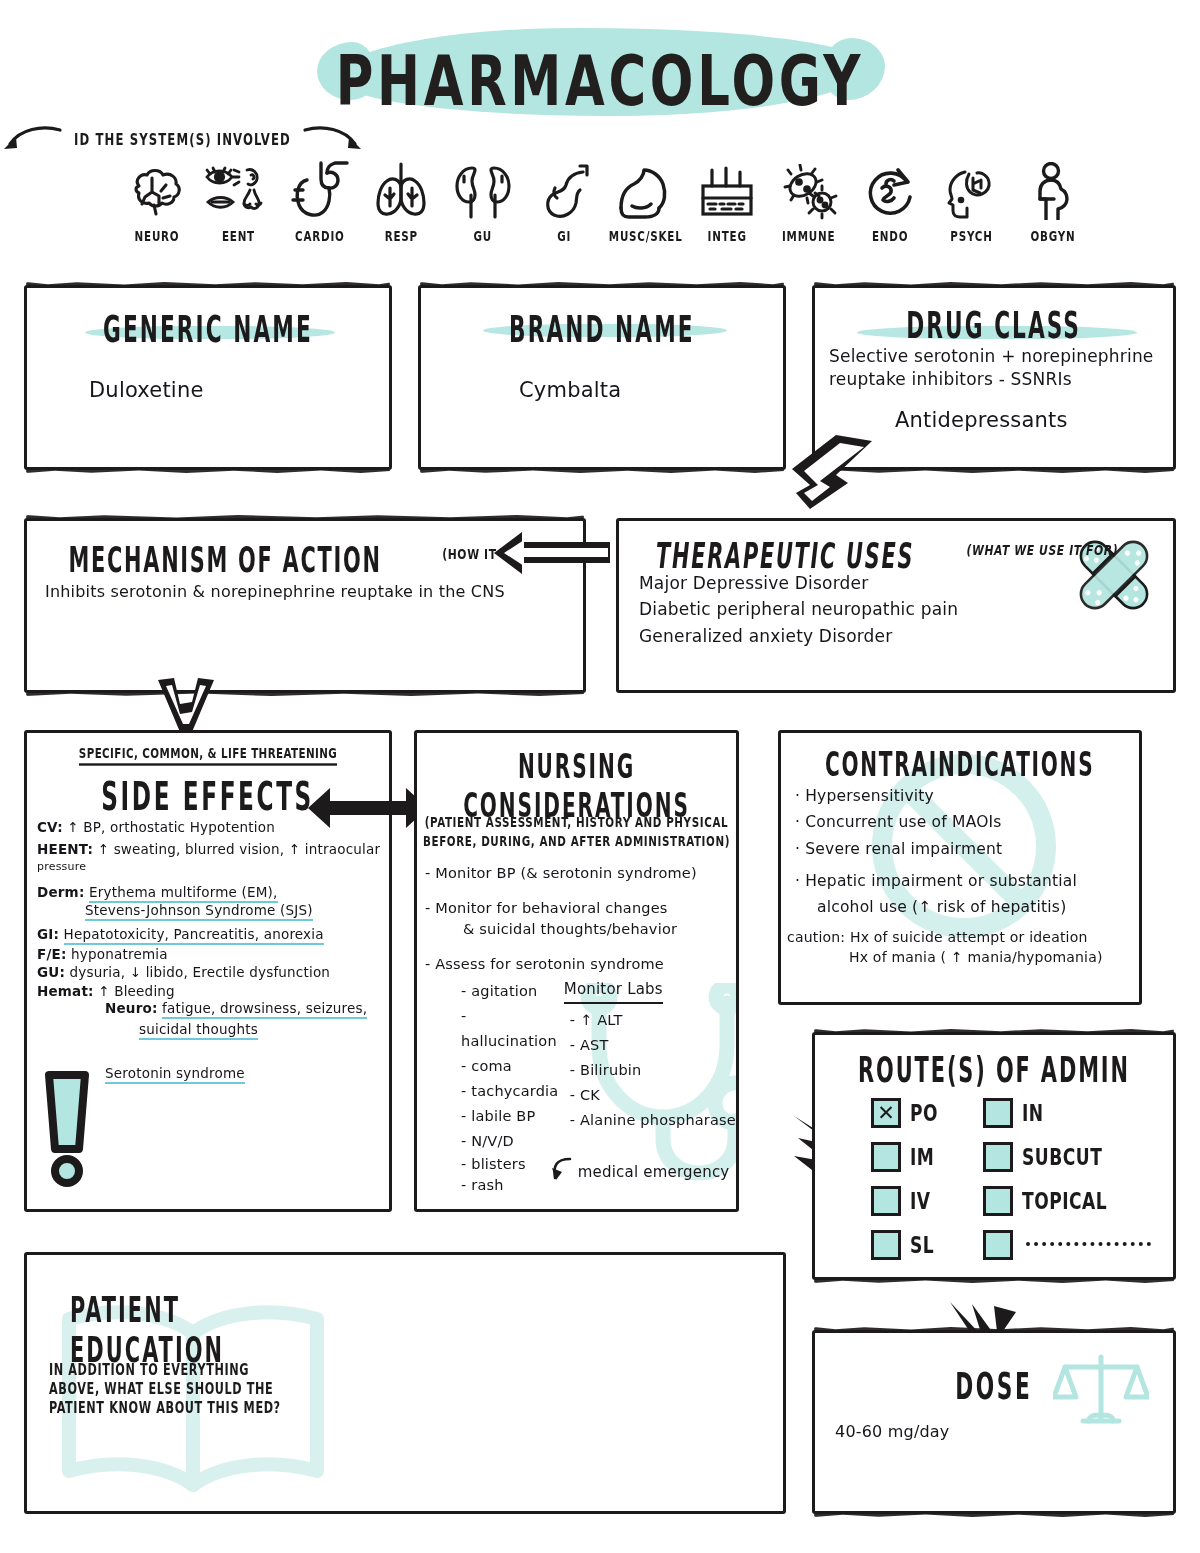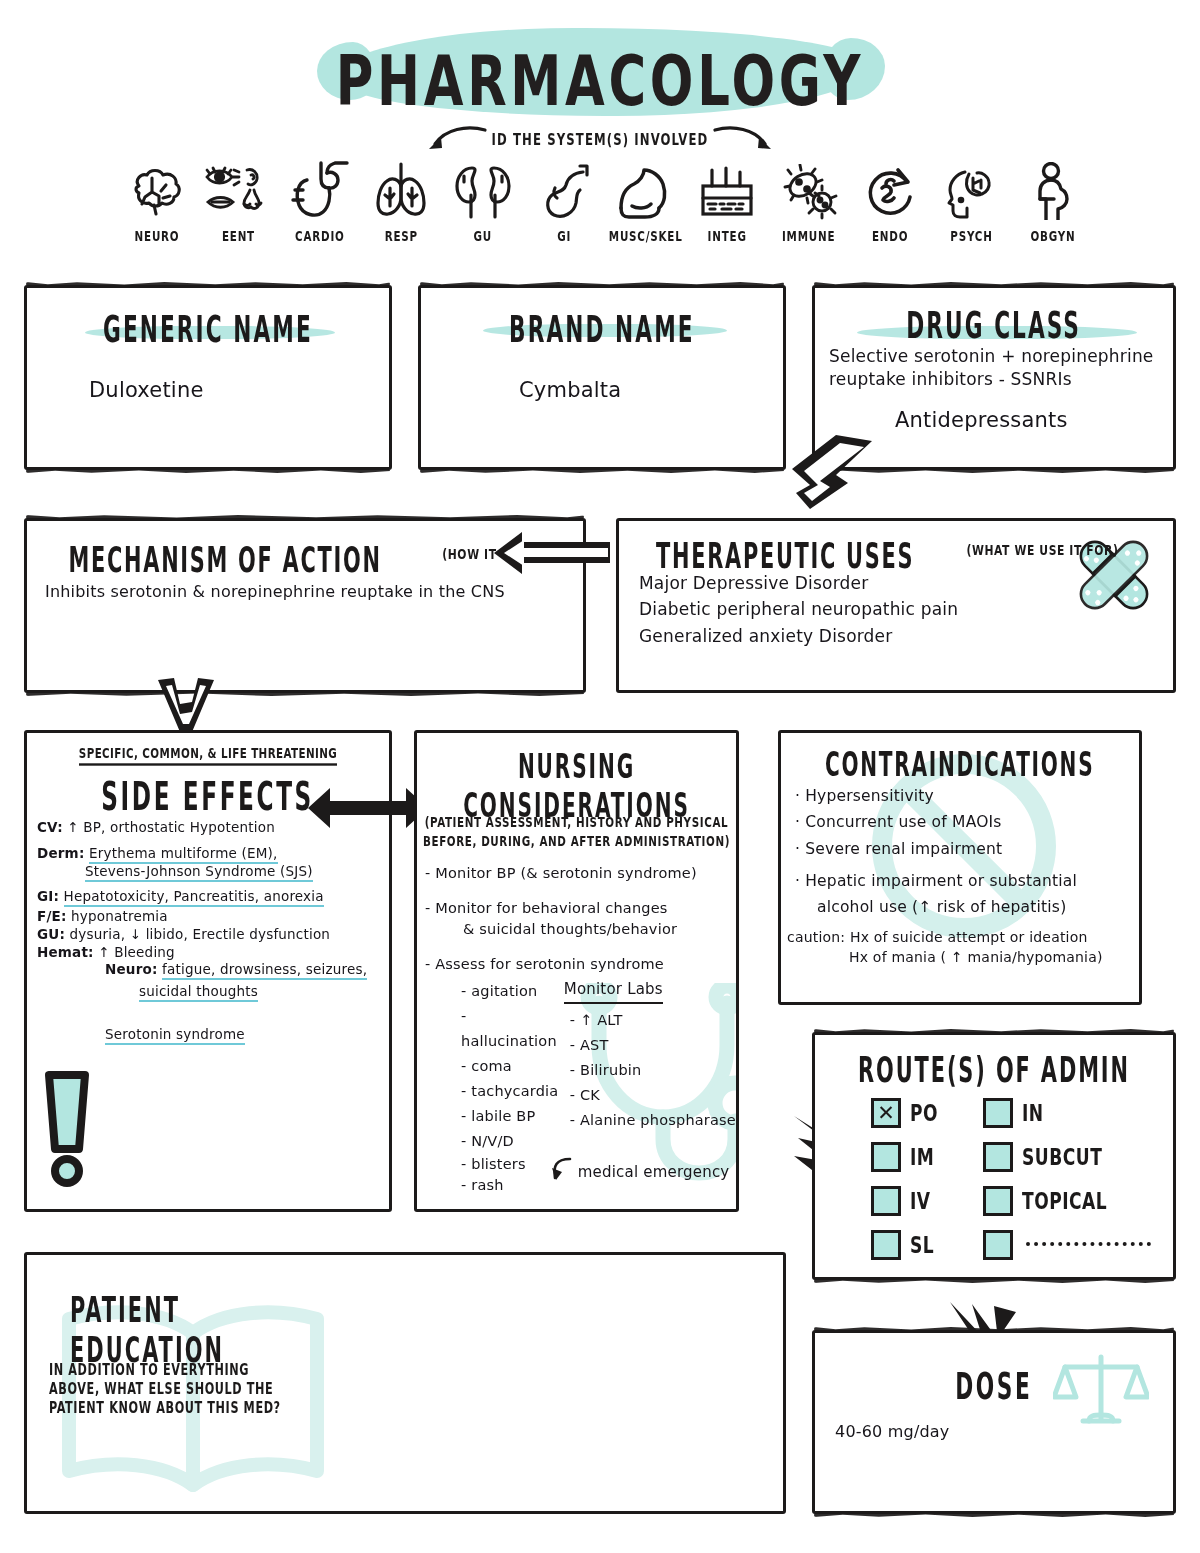--- a/index.html
+++ b/index.html
@@ -28,21 +28,21 @@
     background:#b3e6e0; border-radius:45% 55% 60% 40% / 55% 45% 55% 45%;
   }
   #page-title {
     position:absolute; left:0; top:40px; width:1200px; text-align:center;
     font-family:"DejaVu Sans Condensed","Liberation Sans", sans-serif;
     font-weight:bold; font-size:62px; letter-spacing:4px; color:#221f1f;
     transform:scaleX(0.92) scaleY(1.12); transform-origin:center top;
   }
   #subhead-row{
     position:absolute; left:0; top:124px; width:1200px;
-    display:flex; align-items:center; justify-content:center; gap:5px;
+    display:flex; align-items:center; justify-content:flex-start; gap:12px;
   }
   #subhead-row .subtxt{
     font-family:"DejaVu Sans Condensed","Liberation Sans", sans-serif;
     font-size:13px; font-weight:bold; letter-spacing:1.1px; color:#1c1a1a;
     transform:scaleY(1.25);
   }
   .curve-arrow{ display:block; }
 
   
   #systems{
@@ -397,21 +397,21 @@
       <g fill="#ffffff">
           <circle cx="18" cy="40" r="2.6"></circle>
           <circle cx="26" cy="48" r="2.6"></circle>
           <circle cx="18" cy="54" r="2.6"></circle>
           <circle cx="74" cy="40" r="2.6"></circle>
           <circle cx="82" cy="48" r="2.6"></circle>
           <circle cx="74" cy="54" r="2.6"></circle>
         </g>
     </g>
   </svg>
-  <div style="margin:14px 0 0 16px; position:relative; z-index:2;">
+  <div style="margin:14px 0 0 16px; position:relative; z-index:2;font-style:italic;">
     <span class="bx-title" style="font-size:27px; letter-spacing:2px;">THERAPEUTIC USES</span>
     <span class="bx-sub" style="margin-left:26px; vertical-align:6px;">(WHAT WE USE IT FOR)</span>
   </div>
   <div class="hand" style="margin:4px 0 0 20px; font-size:17px; line-height:1.55; position:relative; z-index:2;">
     <div>Major Depressive Disorder</div>
     <div>Diabetic peripheral neuropathic pain</div>
     <div>Generalized anxiety Disorder</div>
   </div>
 </div>
 
@@ -425,20 +425,25 @@
     <span class="bx-sub" style="font-size:11.5px; letter-spacing:.4px; border-bottom:2px solid #1c1a1a; padding-bottom:1px;">SPECIFIC, COMMON, &amp; LIFE THREATENING</span>
   </div>
   <div style="text-align:center; margin-top:10px;text-decoration:underline;">
     <span class="bx-title" style="font-size:30px; letter-spacing:3px;">SIDE EFFECTS</span>
   </div>
 
   <div class="hand hand-sm" style="margin:10px 0 0 10px; line-height:1.2;">
     <div style="margin-bottom:6px;">
       <b>CV:</b>
       <span>↑ BP, orthostatic Hypotention</span>
+    </div>
+    <div style="margin-bottom:4px;">
+      <b>HEENT:</b>
+      <span>↑ sweating, blurred vision, ↑ intraocular</span>
+      <span style="font-size:11px;">pressure</span>
     </div>
     <div style="margin-top:10px;">
       <b>Derm:</b>
       <span class="ul-teal">Erythema multiforme (EM),</span>
     </div>
     <div style="margin:2px 0 8px 48px;">
       <span class="ul-teal">Stevens-Johnson Syndrome (SJS)</span>
     </div>
     <div style="margin-bottom:4px;">
       <b>GI:</b>

